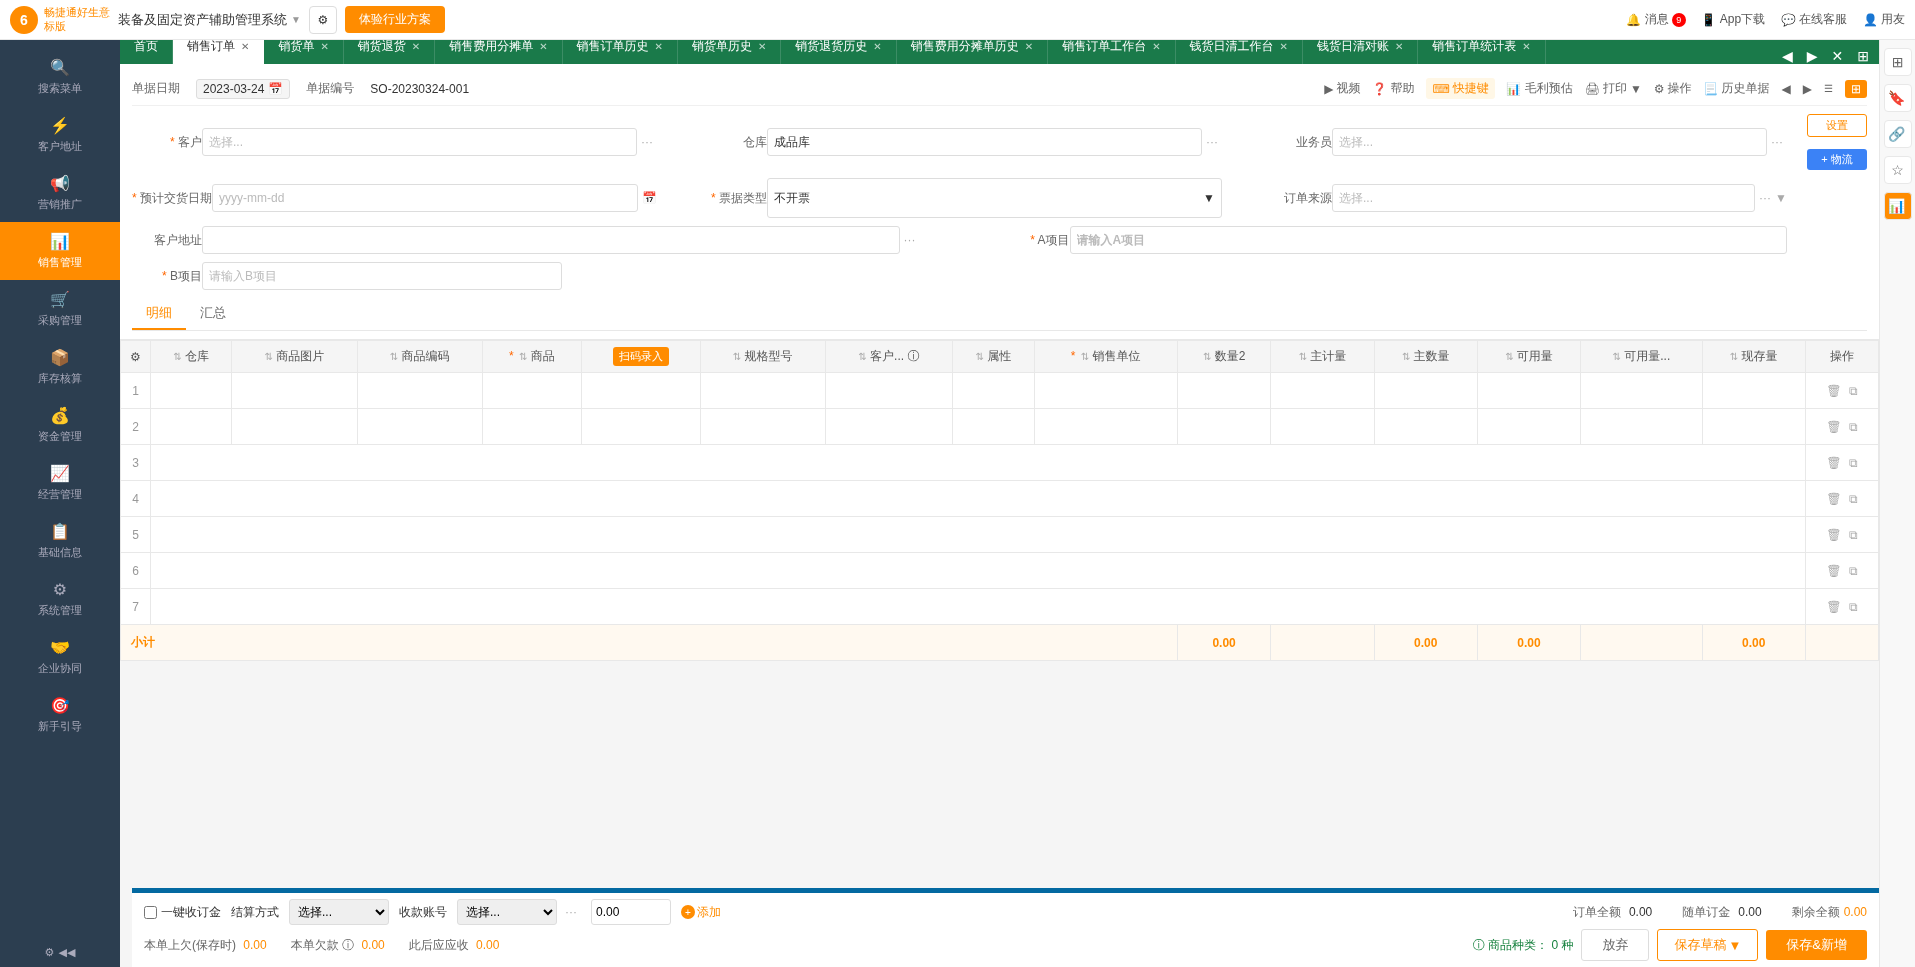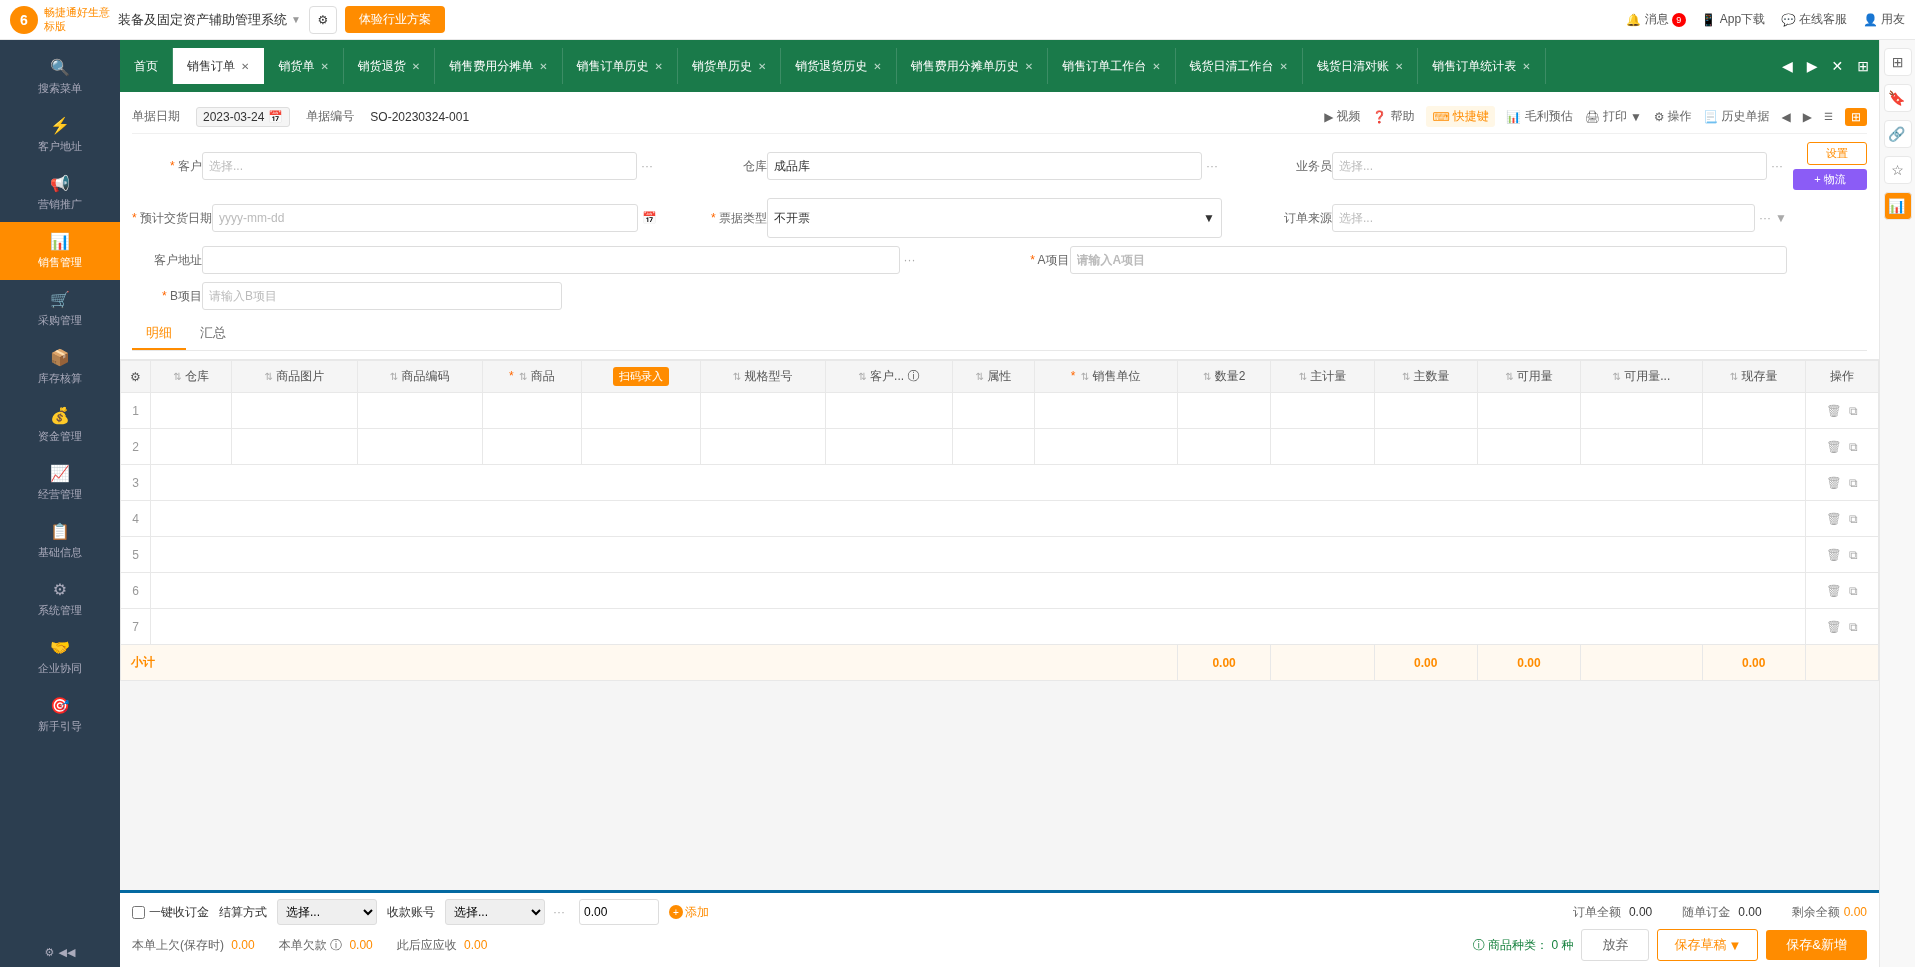--- a/index.html
+++ b/index.html
@@ -25,21 +25,21 @@
     .sidebar { width: 120px; background: #2c3e50; display: flex; flex-direction: column; align-items: center; padding-top: 8px; flex-shrink: 0; }
     .sidebar-item { width: 100%; display: flex; flex-direction: column; align-items: center; padding: 10px 6px; cursor: pointer; color: #aab; font-size: 11px; gap: 4px; }
     .sidebar-item.active { background: #ff8c00; color: white; }
     .sidebar-item .icon { font-size: 16px; }
     .sidebar-bottom { margin-top: auto; width: 100%; }
     
     
     .content-area { flex: 1; display: flex; flex-direction: column; overflow: hidden; }
     
     
-    .nav-tabs { height: 52px; background: #1a7a4a; display: flex; align-items: center; overflow: hidden; flex-shrink: 0; }
+    .nav-tabs { height: 24px; background: #1a7a4a; display: flex; align-items: flex-end; overflow: hidden; flex-shrink: 0; }
     .nav-tab { height: 36px; display: flex; align-items: center; padding: 0 14px; color: #fff; font-size: 12px; cursor: pointer; white-space: nowrap; border-right: 1px solid rgba(255,255,255,0.15); gap: 4px; }
     .nav-tab.active { background: #fff; color: #333; }
     .nav-tab.home { background: #1a7a4a; }
     .nav-tab-close { font-size: 10px; opacity: 0.7; margin-left: 2px; }
     .nav-tab-arrow { color: #fff; padding: 0 6px; cursor: pointer; font-size: 14px; }
     .nav-tabs-right { display: flex; align-items: center; margin-left: auto; gap: 2px; padding-right: 4px; }
     
     
     .form-area { background: #fff; padding: 8px 12px; border-bottom: 1px solid #e8e8e8; flex-shrink: 0; }
     
@@ -68,21 +68,21 @@
     .data-table td { border: 1px solid #e8e8e8; padding: 4px; text-align: center; height: 36px; background: #fff; }
     .th-settings { background: #f5f5f5; width: 30px; }
     .scan-btn { background: #ff8c00; color: #fff; border: none; padding: 2px 6px; border-radius: 3px; font-size: 11px; cursor: pointer; white-space: nowrap; }
     .row-num { color: #999; }
     .required-mark { color: #f60; margin-right: 2px; }
     
     
     .subtotal-row td { background: #fff9f0; font-weight: bold; color: #ff8c00; }
     
     
-    .bottom-bar { background: #fff; border-top: 3px solid #0369a1; padding: 6px 12px; flex-shrink: 0; }
+    .bottom-bar { background: #fff; border-top: 5px solid #0369a1; padding: 6px 12px; flex-shrink: 0; margin-left: 12px; }
     .payment-row { display: flex; align-items: center; gap: 10px; font-size: 12px; margin-bottom: 4px; }
     .checkbox-label { display: flex; align-items: center; gap: 4px; cursor: pointer; }
     .payment-input { width: 80px; height: 26px; border: 1px solid #ddd; border-radius: 3px; padding: 0 4px; font-size: 12px; }
     .add-btn { color: #ff8c00; cursor: pointer; display: flex; align-items: center; gap: 2px; }
     
     .summary-row { display: flex; align-items: center; justify-content: space-between; }
     .summary-left { font-size: 12px; color: #666; display: flex; gap: 24px; }
     .btn-discard { border: 1px solid #ddd; background: #fff; padding: 6px 20px; border-radius: 3px; cursor: pointer; font-size: 13px; color: #666; }
     .btn-save-draft { border: 1px solid #ff8c00; background: #fff; padding: 6px 16px; border-radius: 3px; cursor: pointer; font-size: 13px; color: #ff8c00; display: flex; align-items: center; gap: 2px; }
     .btn-save-new { background: #ff8c00; color: #fff; border: none; padding: 6px 20px; border-radius: 3px; cursor: pointer; font-size: 13px; }
@@ -317,23 +317,23 @@
             <span class="form-label">仓库</span>
             <input class="form-input" type="text" value="成品库" style="flex: 1 1 0%;">
             <span class="form-dots">···</span>
           </div>
           <div style="width:40px;"></div>
           <div class="form-field" style="flex:1;">
             <span class="form-label">业务员</span>
             <input class="form-input" type="text" style="flex: 1 1 0%;" placeholder="选择...">
             <span class="form-dots">···</span>
           </div>
-          <div style="width:80px;display:flex;flex-direction:column;gap:4px;align-items:flex-end;">
+          <div style="width:80px;display:flex;flex-direction:column;gap:12px;align-items:flex-end;">
             <button style="background:#fff;border:1px solid #ff8c00;color:#ff8c00;padding:3px 8px;border-radius:3px;cursor:pointer;font-size:11px;width:60px;">设置</button>
-            <button style="background:#8b5cf6;border:none;color:#fff;padding:3px 8px;border-radius:3px;cursor:pointer;font-size:11px;width:74px;">+ 物流</button>
+            <button style="background:#3b82f6;border:none;color:#fff;padding:3px 8px;border-radius:3px;cursor:pointer;font-size:11px;width:60px;">+ 物流</button>
           </div>
         </div>
 
         <div class="form-row">
           <div class="form-field" style="flex:1;">
             <span class="form-label required">预计交货日期</span>
             <input class="form-input" type="text" style="flex: 1 1 0%;" placeholder="yyyy-mm-dd">
             <span style="color:#aaa;margin-left:4px;">📅</span>
           </div>
           <div style="width:40px;"></div>

